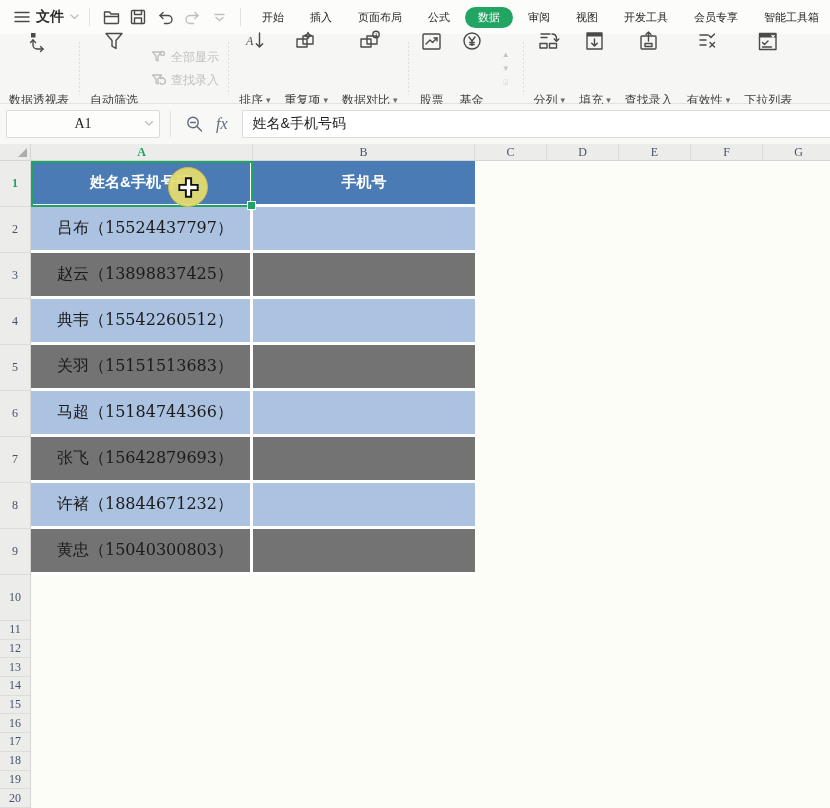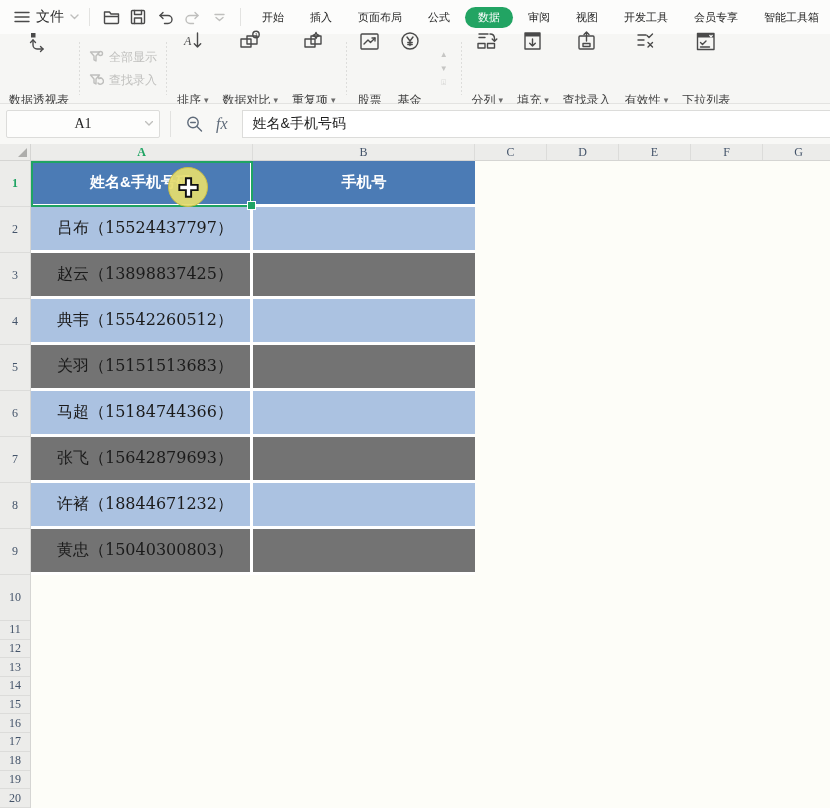--- a/index.html
+++ b/index.html
@@ -5,21 +5,21 @@
   html,body{margin:0;padding:0;}
   body{width:830px;height:808px;position:relative;overflow:hidden;
        font-family:"Liberation Sans",sans-serif;background:#FDFDF8;
        -webkit-font-smoothing:antialiased;}
   svg{display:block;}
   .ic{stroke:#4a4a4a;fill:none;stroke-width:1.4;stroke-linecap:round;stroke-linejoin:round;}
   .ic-gray{stroke:#BFBFBD;}
   
   #menubar{position:absolute;left:0;top:0;width:830px;height:34px;background:#FCFCFB;
            display:flex;align-items:center;}
-  .file-area{display:flex;align-items:center;gap:6px;padding:0 10px 0 14px;color:#2c2c2c;font-size:14px;}
+  .file-area{display:flex;align-items:center;gap:6px;padding:0 10px 0 14px;color:#2c2c2c;font-size:14px;font-weight:bold;}
   .vdiv{width:1px;height:18px;background:#E3E3E1;}
   .qat{display:flex;align-items:center;gap:9px;padding:0 12px;}
   .qat .qbtn{width:18px;height:18px;display:flex;align-items:center;justify-content:center;}
   .tabs{display:flex;align-items:center;gap:4px;padding-left:10px;}
   .tab{font-size:11px;color:#262626;padding:3px 11px;cursor:default;white-space:nowrap;}
   .tab.active{background:#22A463;color:#fff;border-radius:12px;padding:3px 13px;}
   
   #toolbar{position:absolute;left:0;top:34px;width:830px;height:70px;background:#F6F6F4;
            border-bottom:1px solid #E3E3E1;display:flex;align-items:stretch;padding:0 2px;box-sizing:border-box;}
   .vsep{width:1px;margin:8px 3px;background:repeating-linear-gradient(to bottom,#DDDDDB 0 2px,transparent 2px 4px);}
@@ -152,20 +152,30 @@
           <rect x="5" y="4" width="4.5" height="4.5" fill="#4a4a4a"></rect>
           <path class="ic" d="M7 11v5a4 4 0 0 0 4 4h6"></path>
           <path class="ic" d="M4.5 13.5L7 11l2.5 2.5M14.5 17.5L17 20l-2.5 2.5"></path>
         </svg>
     </span>
     <span class="lblrow">
         <span>数据透视表</span>
       </span>
   </div>
   <div class="vsep"></div>
+  <div class="tbtn">
+    <span>
+      <svg width="26" height="26" viewBox="0 0 26 26">
+          <path class="ic" d="M5 4.5h16l-6 7v8l-4-2.3v-5.7z"></path>
+        </svg>
+    </span>
+    <span class="lblrow">
+        <span>自动筛选</span>
+      </span>
+  </div>
   <div class="small-col">
     <div class="tsmall">
       <span>
         <svg width="15" height="14" viewBox="0 0 15 14">
             <path class="ic ic-gray" d="M1.5 2h9l-3.5 4v5l-2-1.2V6z"></path>
             <circle class="ic ic-gray" cx="11.5" cy="3.5" r="2"></circle>
           </svg>
       </span>
       <span>全部显示</span>
     </div>
@@ -188,40 +198,40 @@
           <path class="ic" d="M17.5 4v14M17.5 18l3.2-3.2M17.5 18l-3.2-3.2"></path>
         </svg>
     </span>
     <span class="lblrow caret">
         <span>排序</span>
       </span>
   </div>
   <div class="tbtn">
     <span>
       <svg width="26" height="26" viewBox="0 0 26 26">
+          <path class="ic" d="M15 3.5l1 2 2 1-2 1-1 2-1-2-2-1 2-1z" stroke="#E89B2D"></path>
+          <rect class="ic" x="4" y="10" width="10" height="8"></rect>
+          <rect class="ic" x="10" y="7" width="10" height="8"></rect>
+        </svg>
+    </span>
+    <span class="lblrow caret">
+        <span>重复项</span>
+      </span>
+  </div>
+  <div class="tbtn">
+    <span>
+      <svg width="26" height="26" viewBox="0 0 26 26">
           <rect class="ic" x="4" y="10" width="10" height="8"></rect>
           <rect class="ic" x="10" y="7" width="10" height="8"></rect>
           <circle class="ic" cx="19" cy="5.5" r="3.2"></circle>
           <text x="17.8" y="8" font-size="5.5" fill="#4a4a4a">1</text>
         </svg>
     </span>
     <span class="lblrow caret">
         <span>数据对比</span>
-      </span>
-  </div>
-  <div class="tbtn">
-    <span>
-      <svg width="26" height="26" viewBox="0 0 26 26">
-          <path class="ic" d="M15 3.5l1 2 2 1-2 1-1 2-1-2-2-1 2-1z" stroke="#E89B2D"></path>
-          <rect class="ic" x="4" y="10" width="10" height="8"></rect>
-          <rect class="ic" x="10" y="7" width="10" height="8"></rect>
-        </svg>
-    </span>
-    <span class="lblrow caret">
-        <span>重复项</span>
       </span>
   </div>
   <div class="vsep"></div>
   <div class="tbtn">
     <span>
       <svg width="26" height="26" viewBox="0 0 26 26">
           <rect class="ic" x="4" y="5" width="17" height="15" rx="1"></rect>
           <path class="ic" d="M7 15l4-4 2.5 2.5L18 9"></path>
           <path class="ic" d="M18 12V9h-3"></path>
         </svg>

